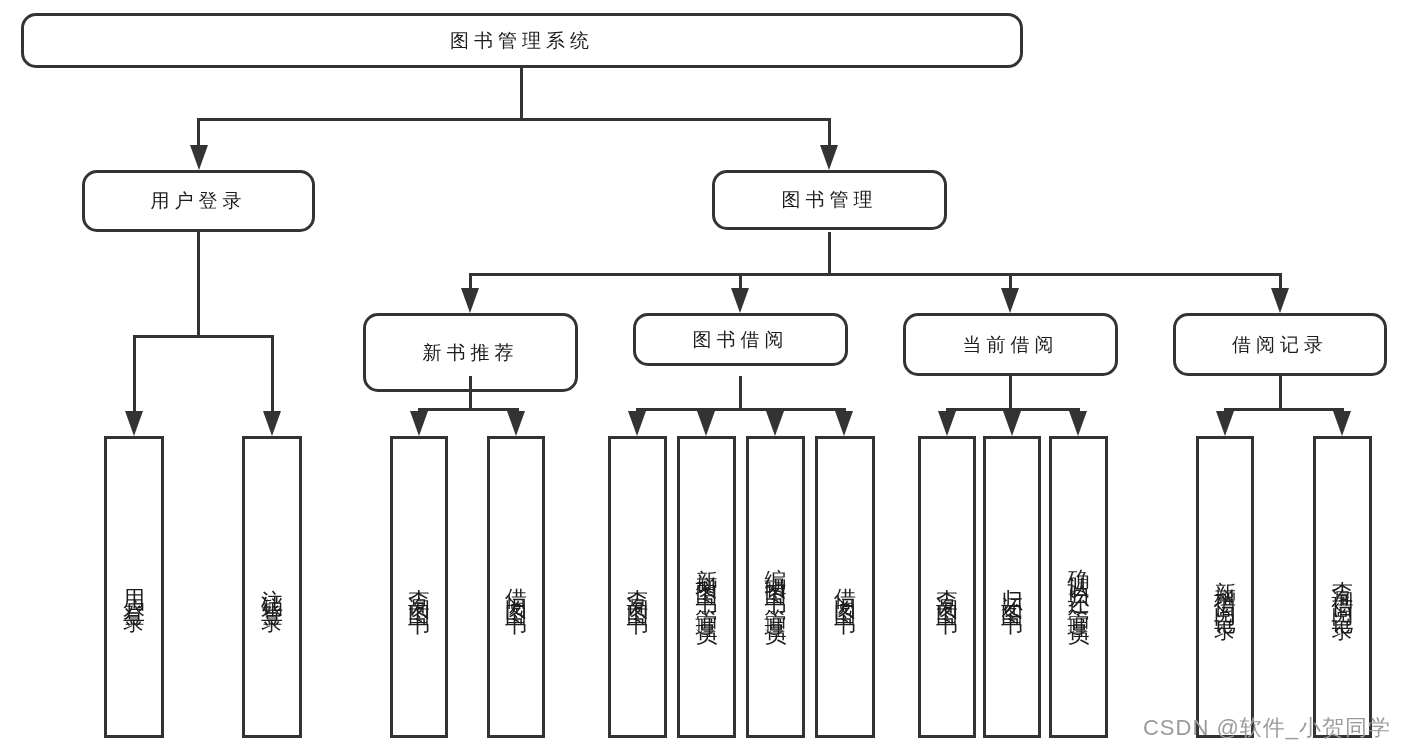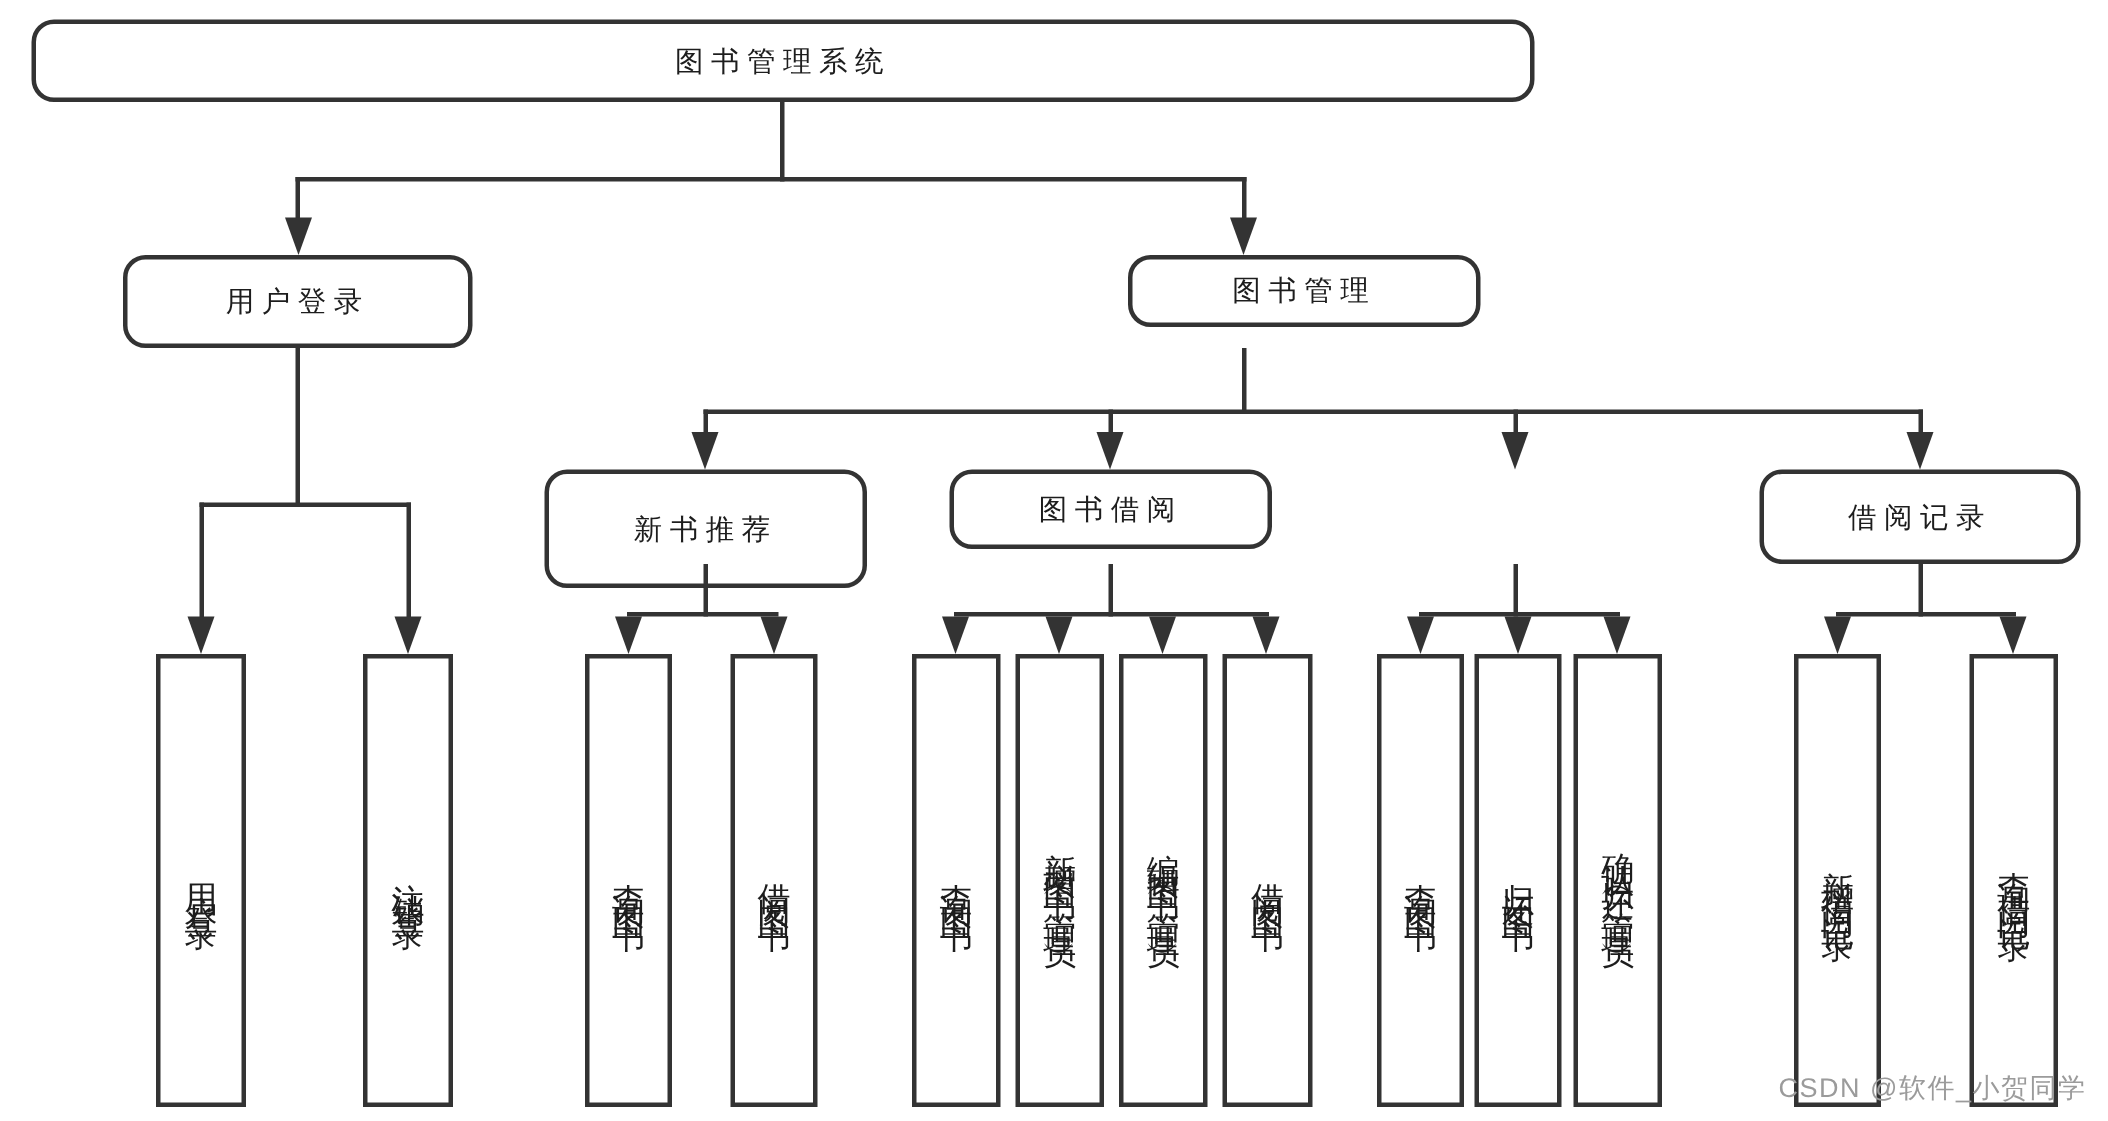--- a/index.html
+++ b/index.html
@@ -18,44 +18,47 @@
   }
   .node .lbl{white-space:nowrap;}
   .ln{position:absolute;background:#333;}
   .arr{
     position:absolute;width:0;height:0;
     border-left:9px solid transparent;border-right:9px solid transparent;
     border-top:25px solid #333;
   }
   .watermark{
     position:absolute;top:713px;right:14px;
-    font-size:18px;color:#9b9b9b;letter-spacing:1px;white-space:nowrap;
+    font-size:22px;color:#9b9b9b;letter-spacing:1px;white-space:nowrap;
   }
 </style>
 </head>
 <body>
 
 <div class="stage">
 
   <div class="node h" style="left:21px;top:13px;width:1002px;height:55px">
     <span class="lbl">图书管理系统</span>
   </div>
 
   <div class="node h" style="left:82px;top:170px;width:233px;height:62px">
     <span class="lbl">用户登录</span>
   </div>
-  <div class="node h" style="left:752px;top:170px;width:235px;height:48px">
+  <div class="node h" style="left:712px;top:170px;width:235px;height:60px">
     <span class="lbl">图书管理</span>
   </div>
 
   <div class="node h" style="left:363px;top:313px;width:215px;height:79px">
     <span class="lbl">新书推荐</span>
   </div>
   <div class="node h" style="left:633px;top:313px;width:215px;height:53px">
     <span class="lbl">图书借阅</span>
+  </div>
+  <div class="node h" style="left:903px;top:313px;width:215px;height:63px">
+    <span class="lbl">当前借阅</span>
   </div>
   <div class="node h" style="left:1173px;top:313px;width:214px;height:63px">
     <span class="lbl">借阅记录</span>
   </div>
 
   <div class="node v" style="left:104px;top:436px;width:60px;height:302px">
     <span class="lbl">用户登录</span>
   </div>
   <div class="node v" style="left:242px;top:436px;width:60px;height:302px">
     <span class="lbl">注销登录</span>

